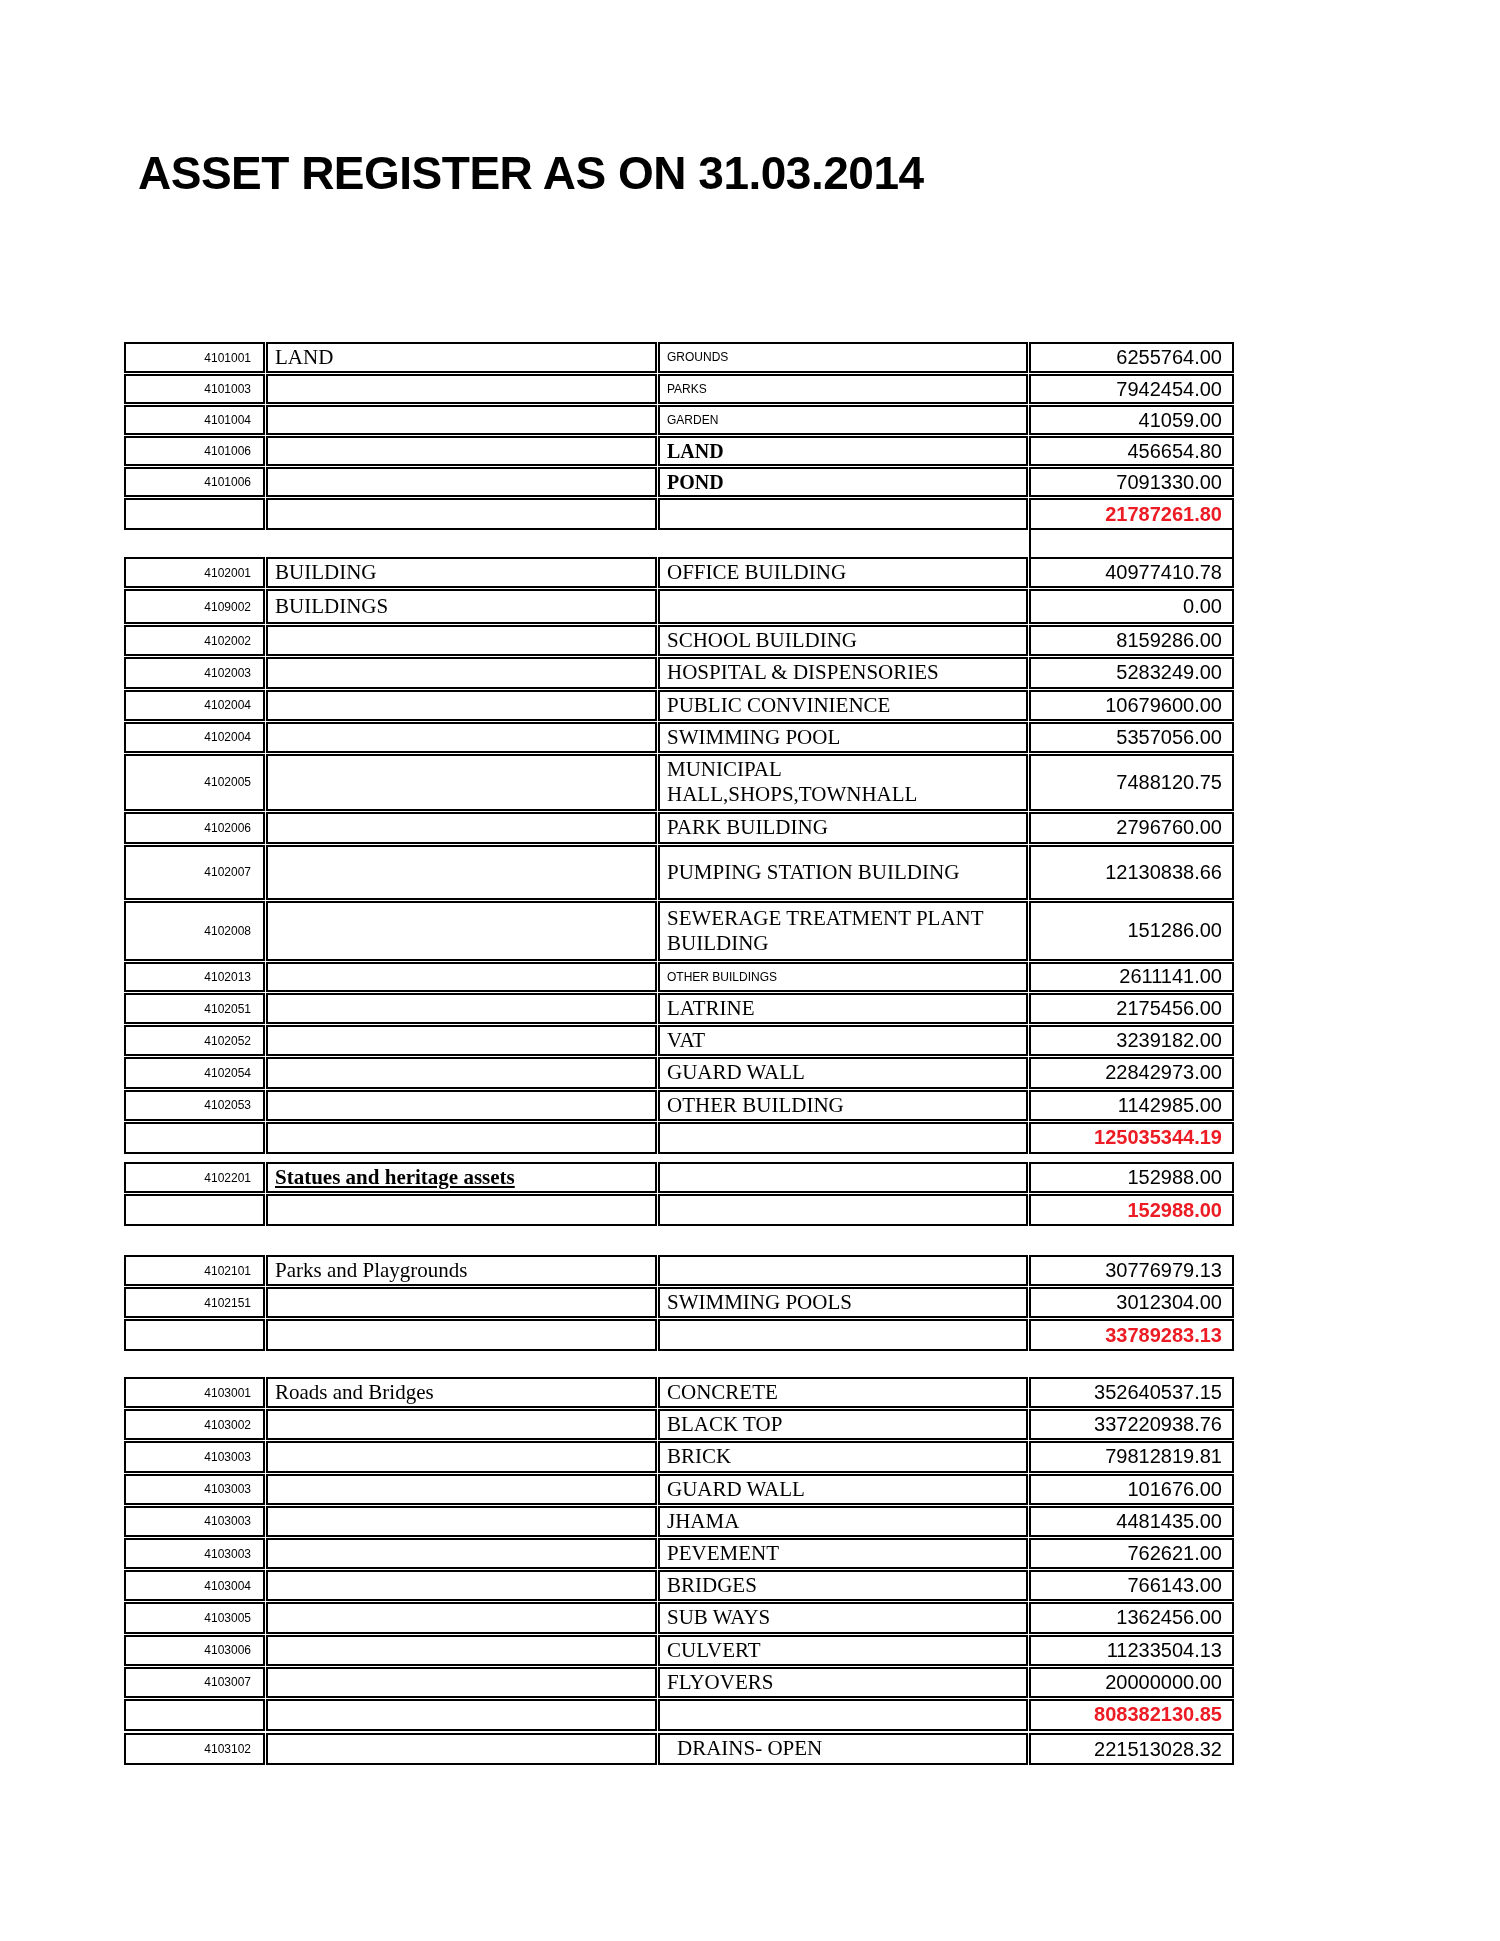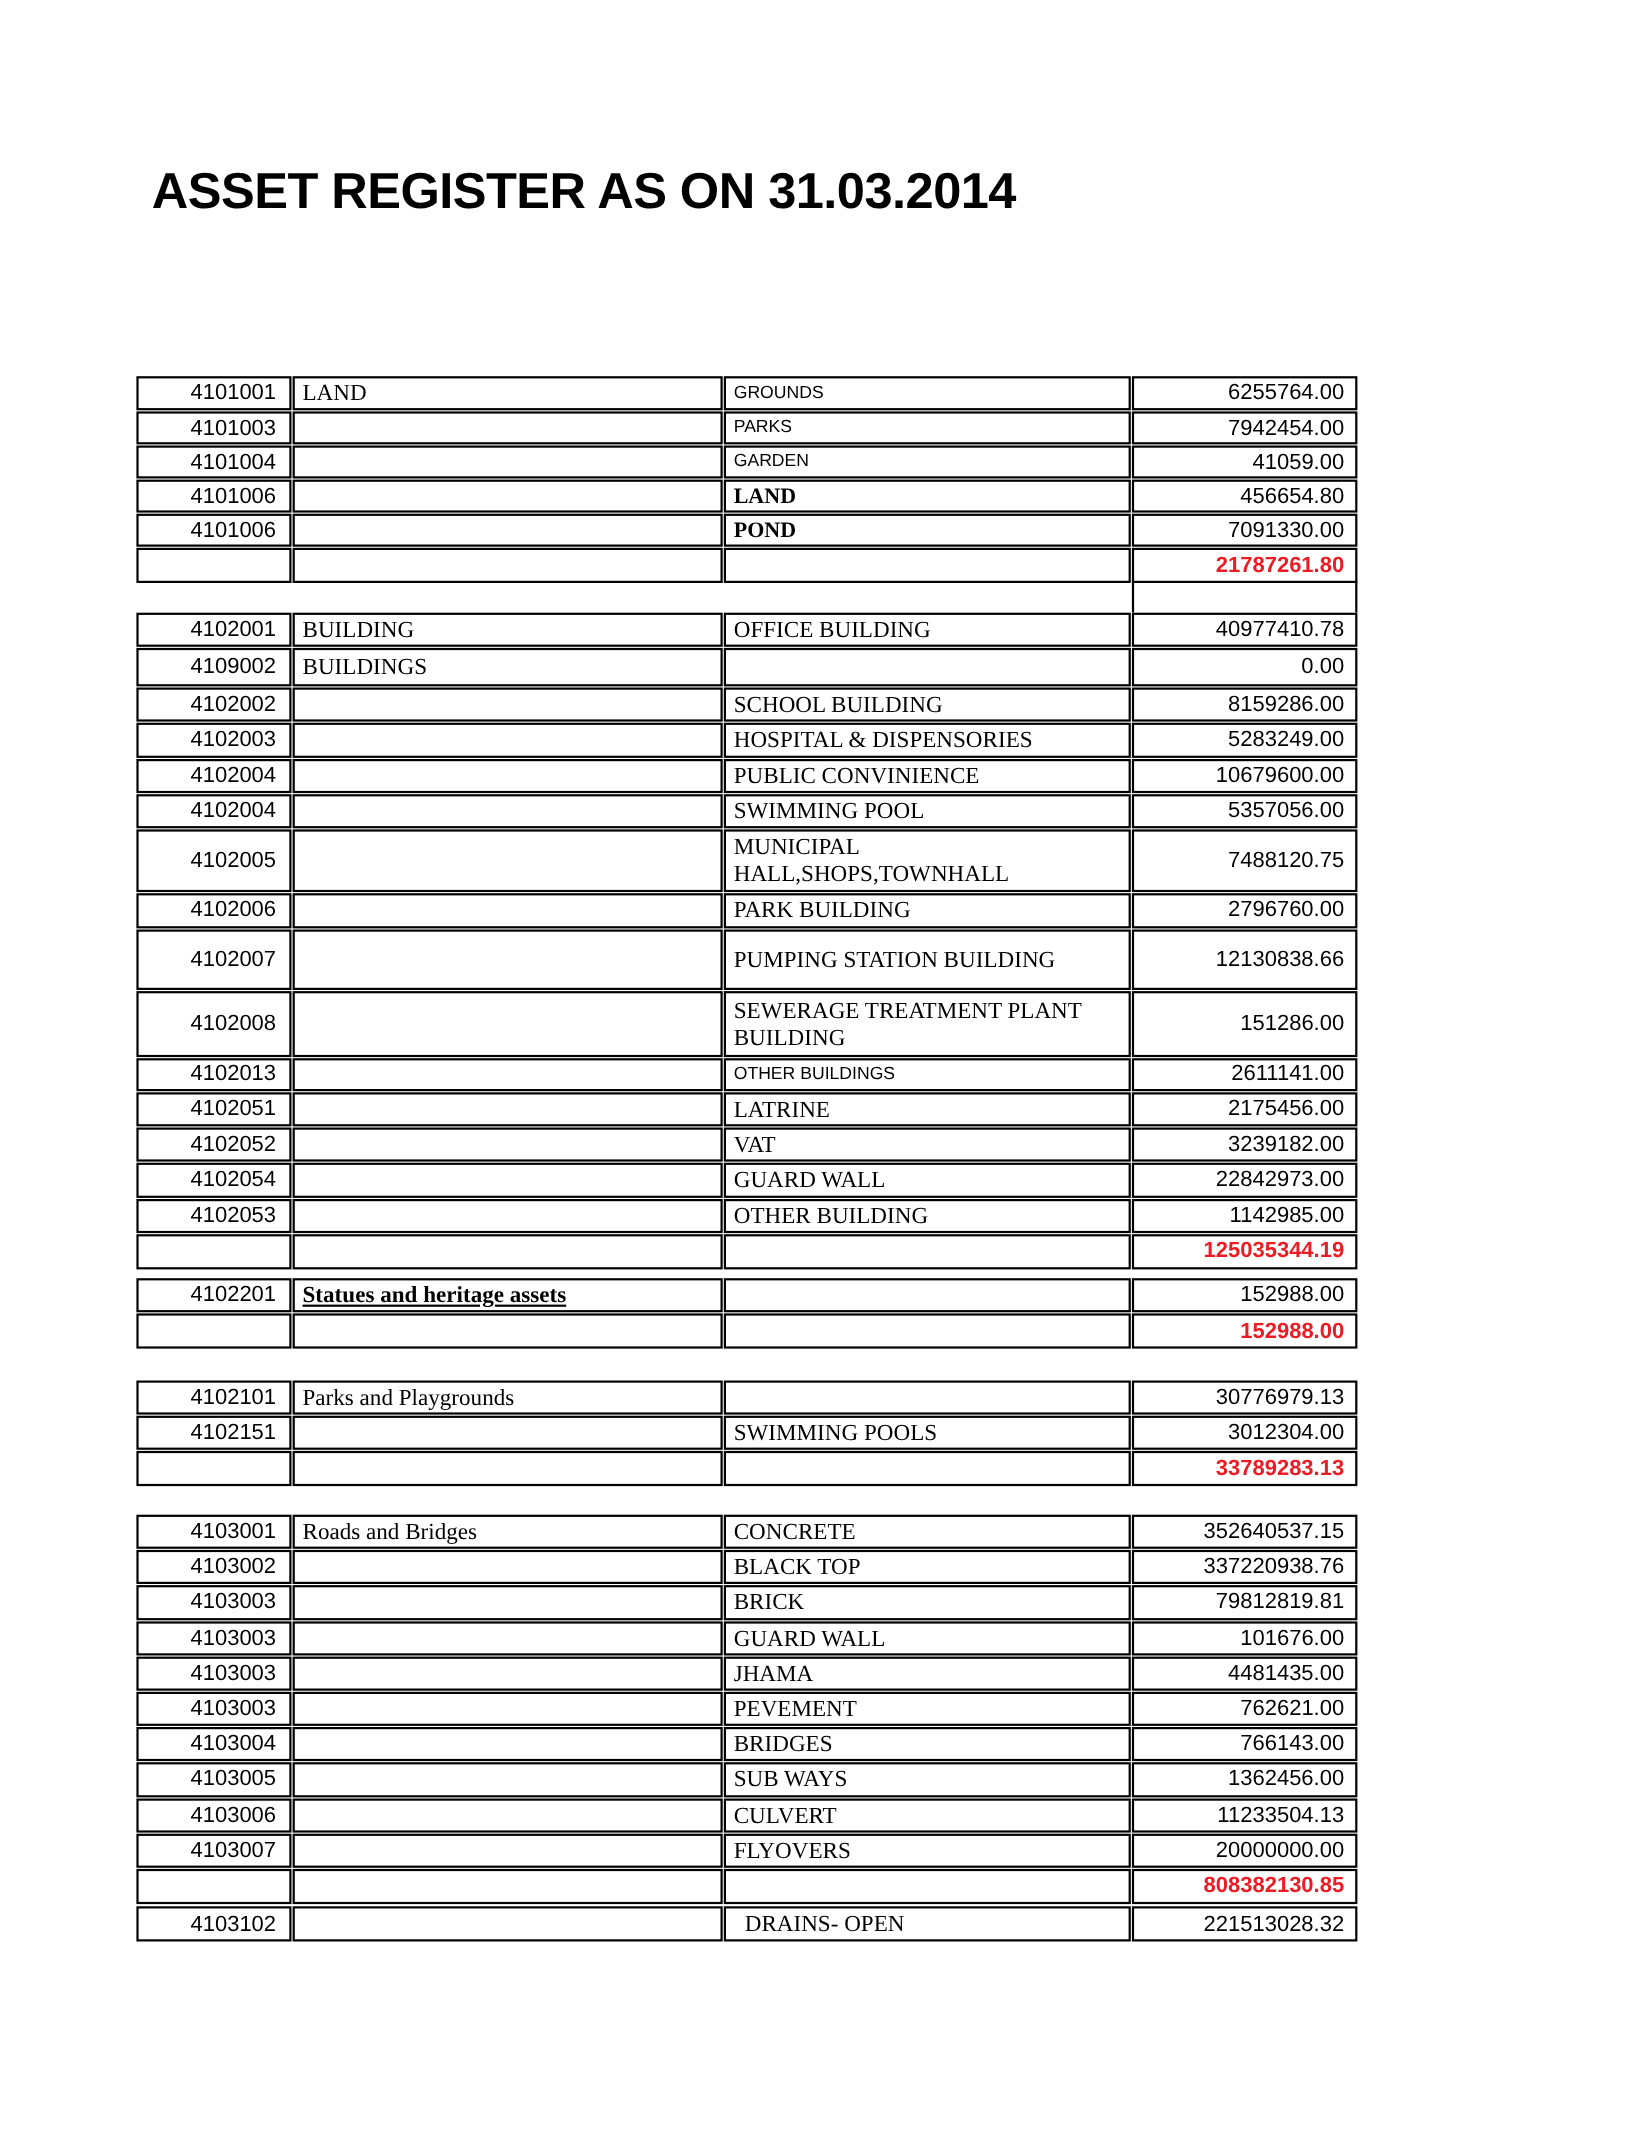--- a/index.html
+++ b/index.html
@@ -12,26 +12,26 @@
   table.grid{border-collapse:separate;border-spacing:1px;position:absolute;left:123px;table-layout:fixed;}
   table.grid td,table.grid th{border:2px solid #000;box-sizing:border-box;overflow:hidden;
          vertical-align:middle;background:#fff;}
 
   
   table.header-grid th{font-size:21px;font-weight:bold;text-align:center;white-space:pre-line;
          font-family:"Liberation Sans",sans-serif;line-height:1.3;}
   table.header-grid th.serif-head{font-family:"Liberation Serif",serif;font-size:22px;}
 
   
-  td.code-cell{text-align:right;font-size:20px;padding-right:12px;font-family:"Liberation Sans",sans-serif;}
+  td.code-cell{text-align:right;font-size:12px;padding-right:12px;font-family:"Liberation Sans",sans-serif;}
   td.group-cell{font-size:21px;font-family:"Liberation Serif",serif;padding-left:7px;text-align:left;}
   td.group-cell.bold-underline{font-weight:bold;text-decoration:underline;font-size:21px;}
   td.cls-cell{font-size:21px;font-family:"Liberation Serif",serif;padding-left:7px;text-align:left;
          white-space:pre-line;line-height:1.2;}
-  td.cls-cell.cls-sans{font-family:"Liberation Sans",sans-serif;font-size:16px;margin-top:16px;}
+  td.cls-cell.cls-sans{font-family:"Liberation Sans",sans-serif;font-size:12px;margin-top:16px;}
   td.cls-cell.cls-serif-bold{font-weight:bold;font-size:20px;}
   td.cls-cell.indent{padding-left:17px;}
   td.value-cell{text-align:right;font-size:20px;padding-right:10px;font-family:"Liberation Sans",sans-serif;}
   td.total-cell{font-weight:bold;color:var(--total-color,#ED1C24);}
   td.no-bottom{border-bottom:none;}
 
   
   .gap-rule{position:absolute;left:1029px;top:528px;width:205px;height:29px;box-sizing:border-box;
          border-left:2px solid #000;border-right:2px solid #000;background:#fff;}
 </style>

